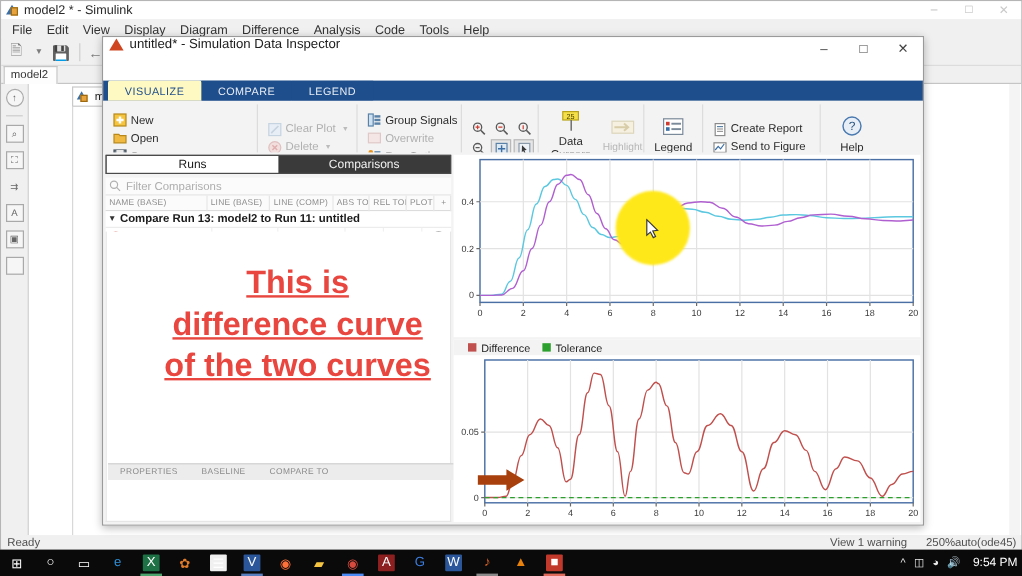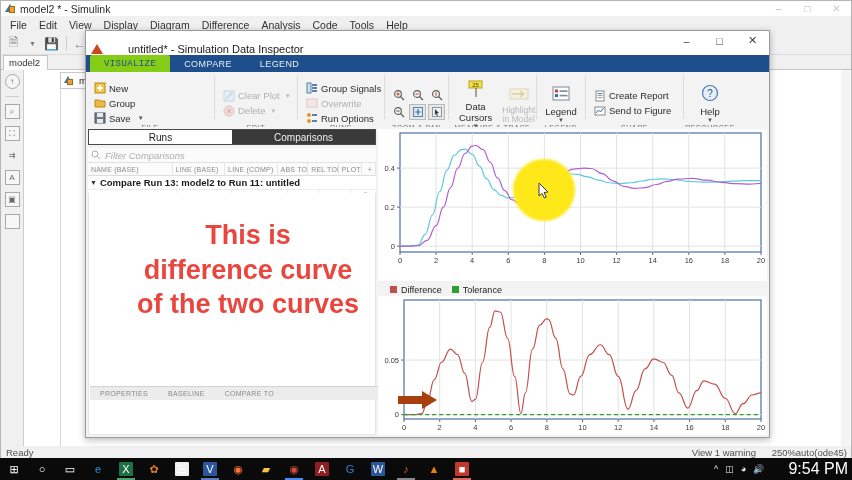--- a/index.html
+++ b/index.html
@@ -124,23 +124,22 @@
   }
 
   
   #sdi-window {
     position:absolute; left:85px; top:30px; width:685px; height:408px;
     background:#f0f0f0;
     border:1px solid #9a9a9a;
     box-shadow:0 2px 7px rgba(0,0,0,0.28);
   }
   #sdi-titlebar {
-    height:24px; background:#ffffff; display:flex; align-items:flex-end; padding-left:5px;
+    height:36px; background:#ffffff; display:flex; align-items:flex-start; padding-left:5px;
     position:relative;
-    gap:20px;
   }
   #sdi-title-icon { width:12px;height:12px;position:relative;margin-right:5px;}
   #sdi-title-icon .m {
     position:absolute;left:0;top:1px;width:0;height:0;
     border-left:6px solid transparent;border-right:6px solid transparent;
     border-bottom:10px solid #cf4520;
   }
   #sdi-title-text { font-size:11px;color:#202020; }
   #sdi-winbtns { position:absolute; right:0; top:0; height:19px; display:flex; }
   #sdi-winbtns .wb {
@@ -148,21 +147,21 @@
     font-size:11px;color:#444;
   }
 
   #sdi-tabs {
     height:17px; background:#1f4e8c; display:flex; align-items:flex-end; padding-left:4px;
   }
   .sdi-tab {
     height:17px; padding:0 14px; display:flex;align-items:center;justify-content:center;
     font-size:9px; letter-spacing:0.4px; color:#e8eef6; background:#1f4e8c;
   }
-  .sdi-tab.active { background:#84cc16; color:#1f4e8c; border-top-left-radius:2px;border-top-right-radius:2px;font-family:Liberation Mono, monospace; }
+  .sdi-tab.active { background:#fef9c3; color:#1f4e8c; border-top-left-radius:2px;border-top-right-radius:2px; }
 
   #sdi-ribbon {
     height:60px; background:#f3f3f3; border-bottom:1px solid #d0d0d0;
     position:relative; display:flex;
   }
   .rib-group { height:60px; position:relative; padding:2px 5px 0 5px; display:flex; flex-direction:column; }
   .rib-group-sep { width:1px; background:#dcdcdc; margin:3px 0 12px 0; }
   .rib-group-label {
     position:absolute; bottom:1px; left:0; width:100%; text-align:center;
     font-size:7px; letter-spacing:0.6px; color:#707070;
@@ -194,21 +193,21 @@
     display:flex; height:16px; border:1px solid #4a4a4a; background:#3a3a3a;
   }
   #runs-toggle .tg {
     flex:1; display:flex;align-items:center;justify-content:center;
     font-size:10px; color:#f0f0f0;
   }
   #runs-toggle .tg.active { background:#ffffff; color:#1a1a1a; }
 
   #filter-row {
     display:flex; align-items:center; height:15px; border-bottom:1px solid #e2e2e2;
-    background:#fbfbfb; padding-left:3px; margin-top:3px;font-style:italic;
+    background:#fbfbfb; padding-left:3px; margin-top:3px;
   }
   #filter-row .mag { width:10px;height:10px;margin-right:4px; }
   #filter-text { font-size:9.5px; color:#adadad; }
 
   #cmp-header {
     display:flex; align-items:center; height:13px; background:#fbfbfb;
     border-bottom:1px solid #dcdcdc;
   }
   #cmp-header .ch {
     font-size:7px; letter-spacing:0.2px; color:#8c8c8c; padding-left:3px;
@@ -263,21 +262,21 @@
 
   .axes-wrap { position:relative; }
 
   
   #annot {
     position:absolute; left:88px; top:218px; width:320px; z-index:40;
     color:#e8463f; font-weight:bold; font-size:27px; line-height:1.28;
     text-align:center; text-shadow:0 1px 3px rgba(255,255,255,0.85);
     pointer-events:none;
   }
-  #annot div { white-space:nowrap; }
+  #annot div { white-space:nowrap;text-decoration:underline; }
 
   #arrow {
     position:absolute; left:398px; top:390px; z-index:45; pointer-events:none;
   }
 
   #cursor-glow {
     position:absolute; left:513px; top:159px; width:62px; height:62px;
     border-radius:50%; background:#ffe81a; z-index:35; pointer-events:none;
     filter: blur(1px);
   }
@@ -287,21 +286,21 @@
   #taskbar {
     position:absolute; left:0; top:458px; width:852px; height:22px;
     background:#0a0a0a; display:flex; align-items:center;
   }
   .tb-item { width:28px; height:22px; display:flex; align-items:center; justify-content:center; position:relative; }
   .tb-item .underline { position:absolute; bottom:0; left:5px; width:18px; height:2px; }
   .tb-glyph { width:14px; height:14px; display:flex; align-items:center; justify-content:center;
               font-size:11px; color:#fff; border-radius:1px; }
   #tray { position:absolute; right:4px; top:0; height:22px; display:flex; align-items:center; gap:7px; }
   #tray .tg { font-size:9px; color:#e8e8e8; }
-  #clock { font-size:16px; color:#ffffff; margin-left:17px; }
+  #clock { font-size:10px; color:#ffffff; margin-left:3px; }
 </style>
 </head>
 <body>
 
 <div id="simulink-window">
 
   <div id="sl-titlebar">
     <span id="sl-title-icon">
       <span class="tri"></span>
         <span class="lock"></span>
@@ -404,21 +403,21 @@
                 </svg>
             </span>
             <span>New</span>
           </div>
           <div class="rib-small">
             <span class="rib-ico">
               <svg width="12" height="12" viewBox="0 0 12 12">
                   <path d="M1 3h4l1 1h5v6H1z" fill="#f0b942" stroke="#b8891a"></path>
                 </svg>
             </span>
-            <span>Group</span>
+            <span>Open</span>
           </div>
           <div class="rib-small">
             <span class="rib-ico">
               <svg width="12" height="12" viewBox="0 0 12 12">
                   <rect x="1" y="1" width="10" height="10" fill="#6f7b8a" stroke="#4a5560"></rect>
                   <rect x="3" y="1" width="6" height="4" fill="#e8e8e8"></rect>
                   <rect x="3" y="7" width="6" height="4" fill="#e8e8e8"></rect>
                 </svg>
             </span>
             <span>Save</span>

